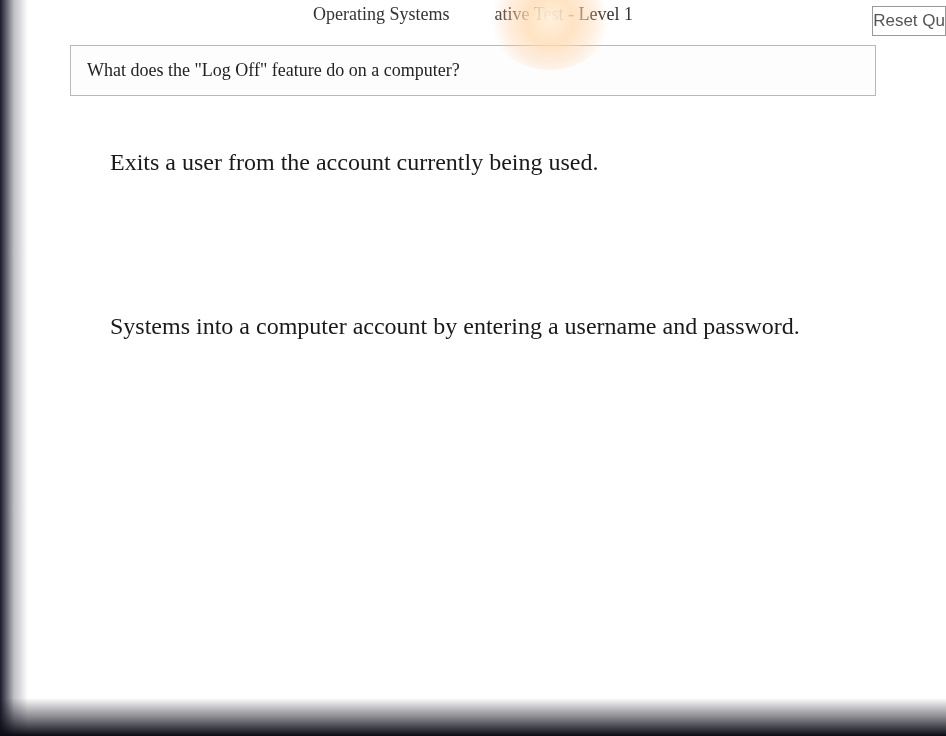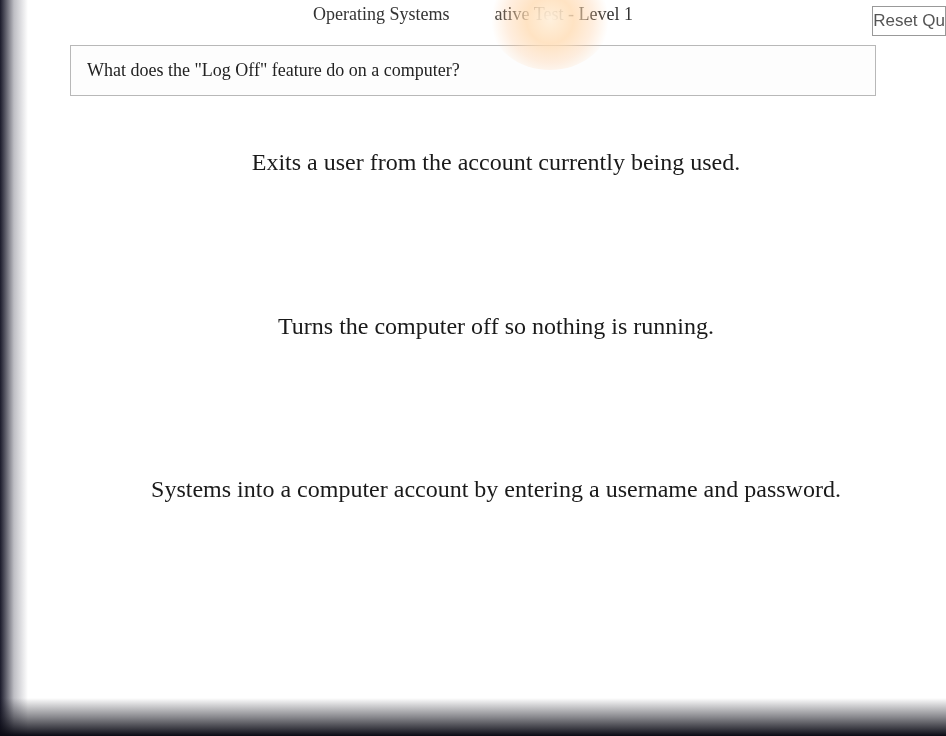--- a/index.html
+++ b/index.html
@@ -35,21 +35,20 @@
       padding: 14px 16px;
       background: #fdfdfd;
     }
     .question-text {
       font-size: 18px;
       color: #222;
       font-family: Georgia, serif;
     }
     .answers {
       padding: 50px 64px 0 110px;
-      text-align: center;
     }
     .answer-option {
       font-size: 24px;
       color: #1a1a1a;
       margin-bottom: 130px;
       font-family: Georgia, serif;
       line-height: 1.4;
     }
     .reset-button {
       position: absolute;
@@ -109,17 +108,16 @@
     <span>&nbsp;&nbsp;&nbsp;&nbsp;&nbsp;&nbsp;&nbsp;&nbsp;</span>
     <span>ative Test - Level 1</span>
   </div>
 
   <div class="question-box">
     <div class="question-text">What does the "Log Off" feature do on a computer?</div>
   </div>
 
   <div class="answers">
     <div class="answer-option">Exits a user from the account currently being used.</div>
-    <div class="answer-option">Turns the computer off so nothing is running.</div>
     <div class="answer-option">Systems into a computer account by entering a username and password.</div>
   </div>
 
 </div>
 
 </body></html>

